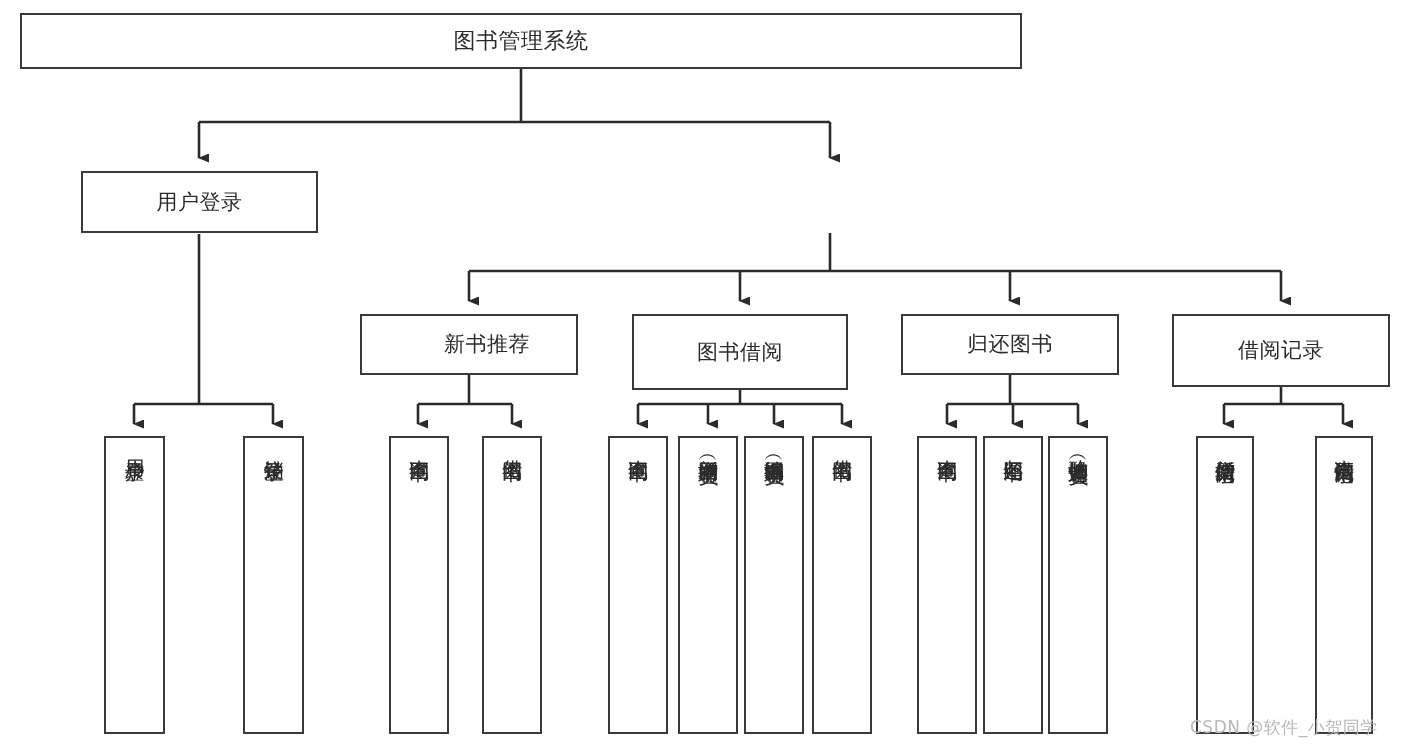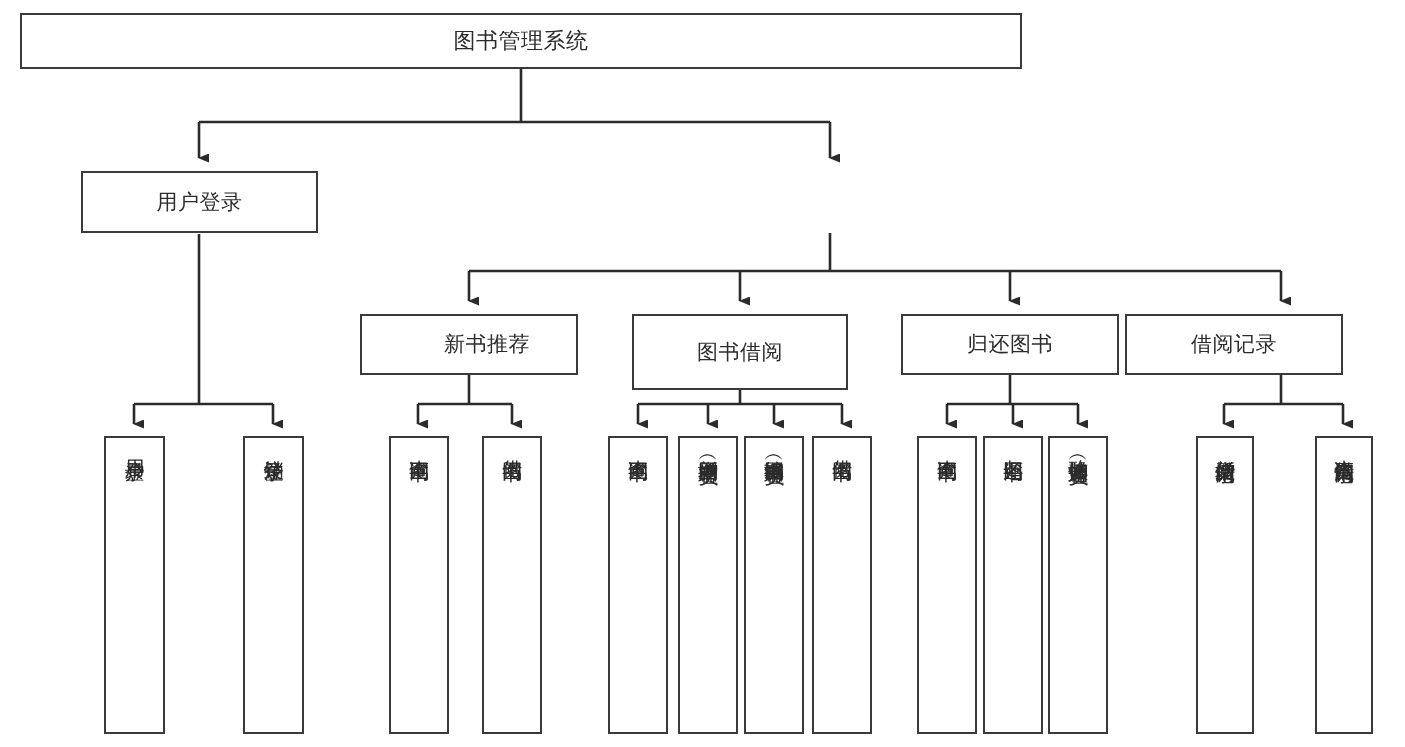--- a/index.html
+++ b/index.html
@@ -135,21 +135,21 @@
 
   <div class="node horiz" style="left:360px; top:314px; width:218px; height:61px;padding-left:36px;">
     <span class="label">新书推荐</span>
   </div>
   <div class="node horiz" style="left:632px; top:314px; width:216px; height:76px;">
     <span class="label">图书借阅</span>
   </div>
   <div class="node horiz" style="left:901px; top:314px; width:218px; height:61px;">
     <span class="label">归还图书</span>
   </div>
-  <div class="node horiz" style="left:1125px; top:314px; width:218px; height:61px;">
+  <div class="node horiz" style="left:1172px; top:314px; width:218px; height:73px;">
     <span class="label">借阅记录</span>
   </div>
 
   <div class="node vert" style="left:104px; top:436px; width:61px; height:298px;">
     <span class="label">用户登录</span>
   </div>
   <div class="node vert" style="left:243px; top:436px; width:61px; height:298px;">
     <span class="label">注销登录</span>
   </div>
 
@@ -183,14 +183,17 @@
     <span class="label">确认归还（管理员）</span>
   </div>
 
   <div class="node vert" style="left:1196px; top:436px; width:58px; height:298px;">
     <span class="label">新增借阅记录</span>
   </div>
   <div class="node vert" style="left:1315px; top:436px; width:58px; height:298px;">
     <span class="label">查询借阅记录</span>
   </div>
 
+  <div class="watermark" style="left:1190px; top:716px;">
+    <span>CSDN @软件_小贺同学</span>
+  </div>
 
 </div>
 
 </body></html>

